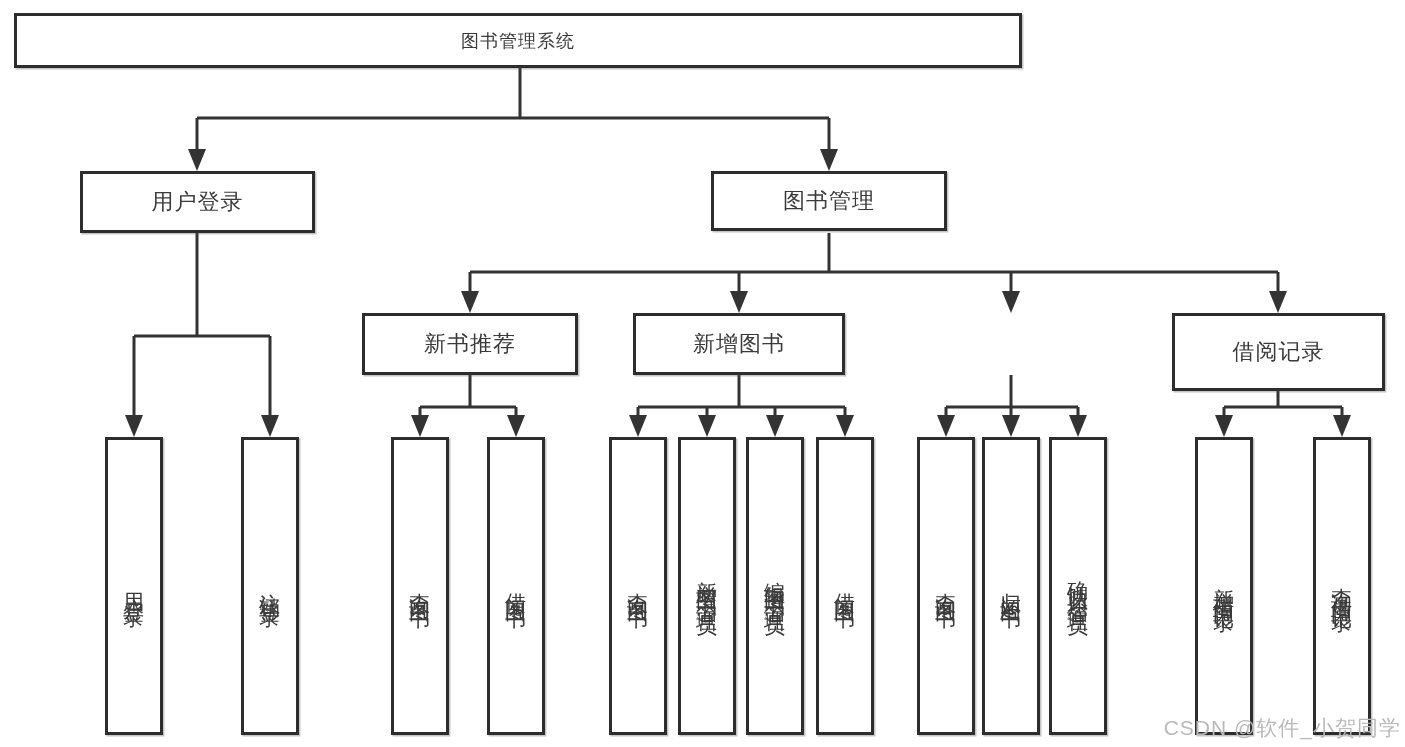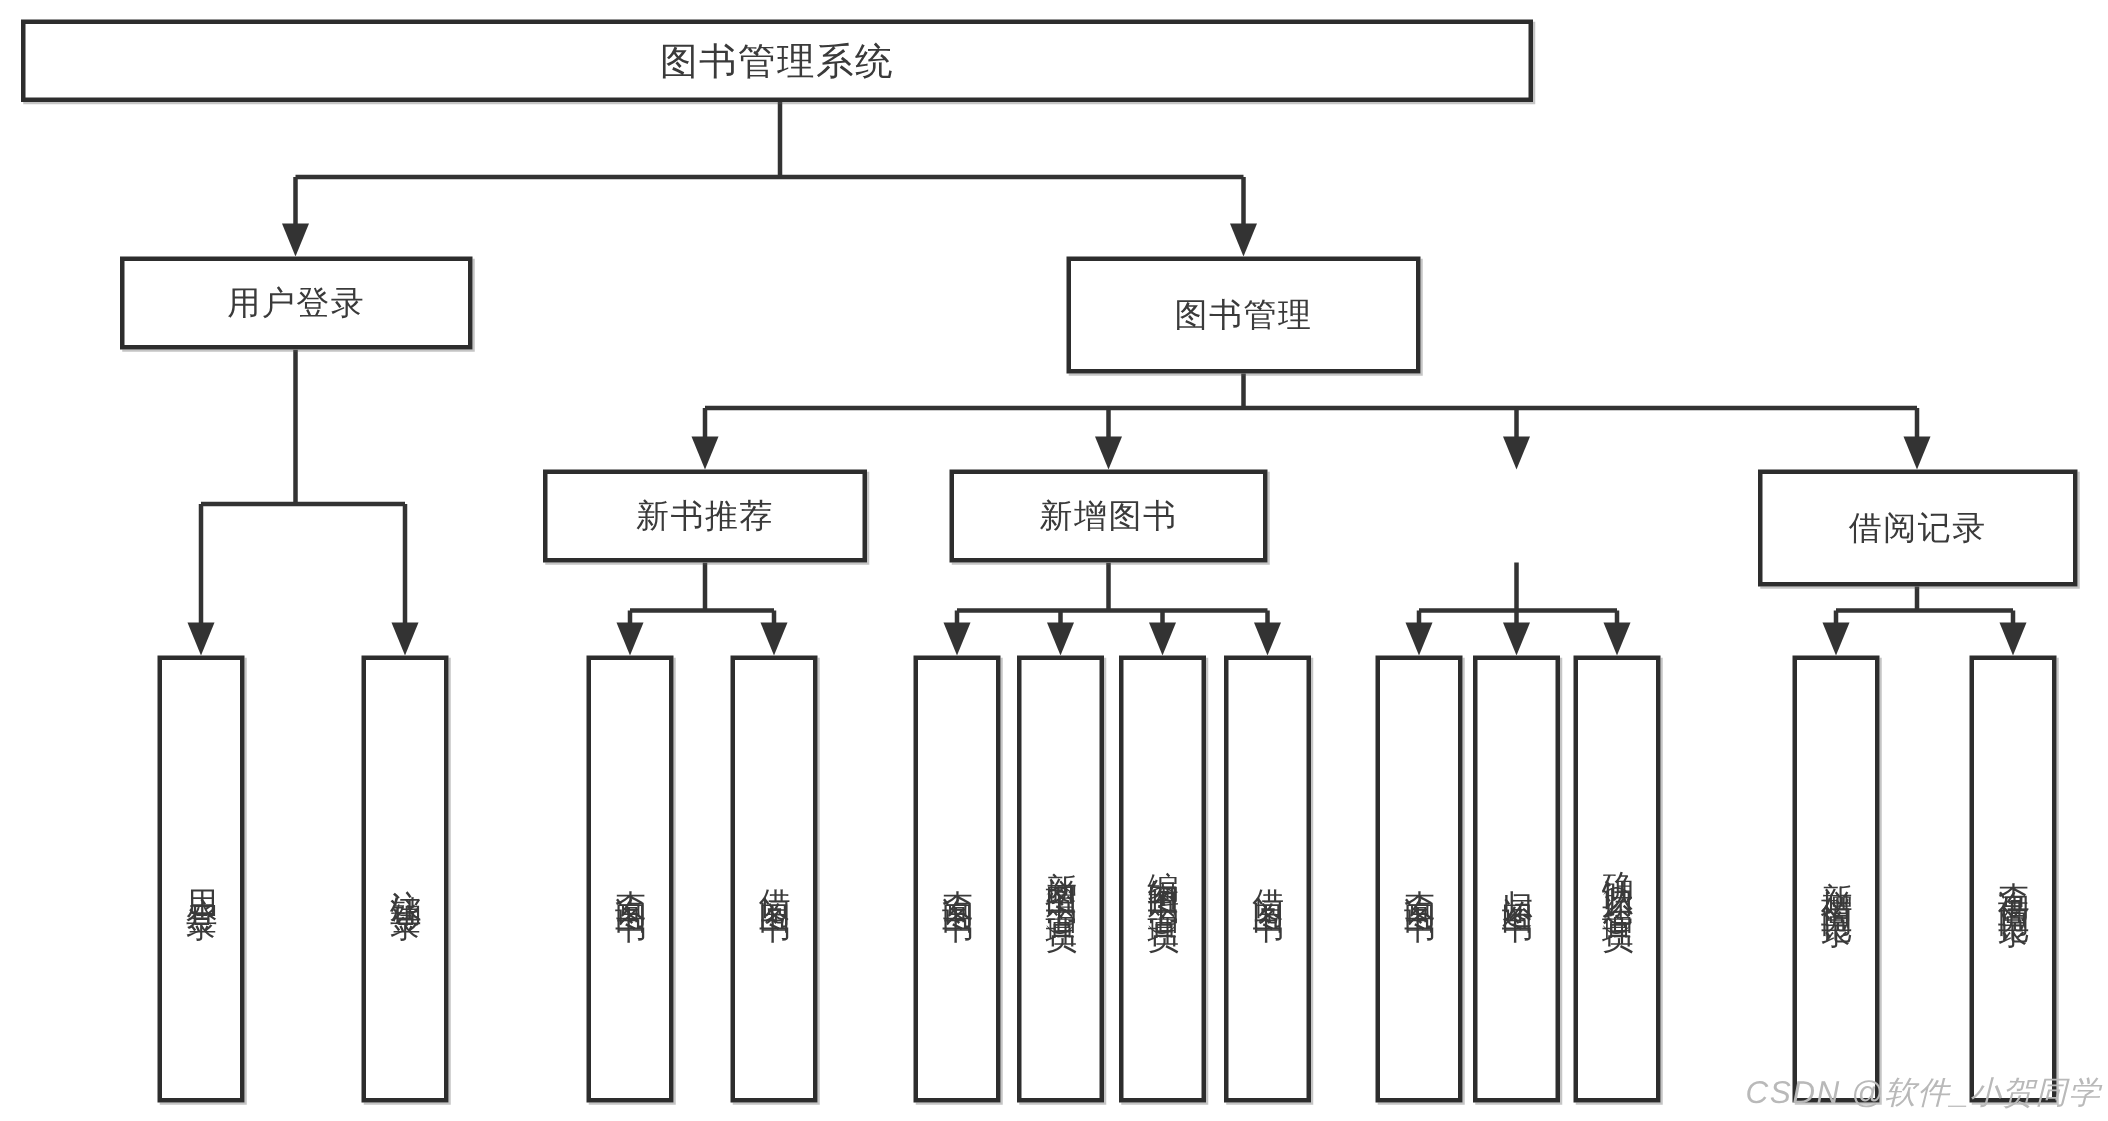--- a/index.html
+++ b/index.html
@@ -26,38 +26,37 @@
     box-sizing: border-box;
     border: 3px solid #2d2d2d;
     background: #ffffff;
     color: #3a3a3a;
     display: flex;
     align-items: center;
     justify-content: center;
     text-align: center;
     box-shadow: 1.5px 1.5px 0 rgba(90,90,90,0.35);
   }
-  .node.root  { font-size: 25px; letter-spacing: 1px; }
+  .node.root  { font-size: 18px; letter-spacing: 1px; }
   .node.h     { font-size: 22px; letter-spacing: 1px; }
   .node.leaf {
     font-size: 21px;
     writing-mode: vertical-rl;
     text-orientation: mixed;
     letter-spacing: 5px;
     line-height: 1;
   }
   .watermark {
     position: absolute;
     right: 4px;
     bottom: 5px;
     font-size: 21px;
     color: #b9b9b9;
     letter-spacing: 1px;
     white-space: nowrap;
-    font-style: italic;
   }
 </style>
 </head>
 <body>
 
 <div id="canvas">
 
   <svg id="connectors" width="1405" height="747" viewBox="0 0 1405 747">
     <path d="M520 68 V118 M197 118 H829 M197 118 V151 M829 118 V151
              M197 233 V336 M134 336 H270 M134 336 V417 M270 336 V417
@@ -85,21 +84,21 @@
       <polygon points="1002,415 1020,415 1011,437"></polygon>
       <polygon points="1069,415 1087,415 1078,437"></polygon>
       <polygon points="1215,415 1233,415 1224,437"></polygon>
       <polygon points="1333,415 1351,415 1342,437"></polygon>
     </g>
   </svg>
 
   <div class="node root" style="left:14px;top:13px;width:1008px;height:55px">图书管理系统</div>
 
   <div class="node h" style="left:80px;top:171px;width:235px;height:62px">用户登录</div>
-  <div class="node h" style="left:711px;top:171px;width:236px;height:78px">图书管理</div>
+  <div class="node h" style="left:711px;top:171px;width:236px;height:60px">图书管理</div>
 
   <div class="node h" style="left:362px;top:313px;width:216px;height:62px">新书推荐</div>
   <div class="node h" style="left:633px;top:313px;width:212px;height:62px">新增图书</div>
   <div class="node h" style="left:1172px;top:313px;width:213px;height:78px">借阅记录</div>
 
   <div class="node leaf" style="left:105px;top:437px;width:58px;height:298px">用户登录</div>
   <div class="node leaf" style="left:241px;top:437px;width:58px;height:298px">注销登录</div>
 
   <div class="node leaf" style="left:391px;top:437px;width:58px;height:298px">查询图书</div>
   <div class="node leaf" style="left:487px;top:437px;width:58px;height:298px">借阅图书</div>

